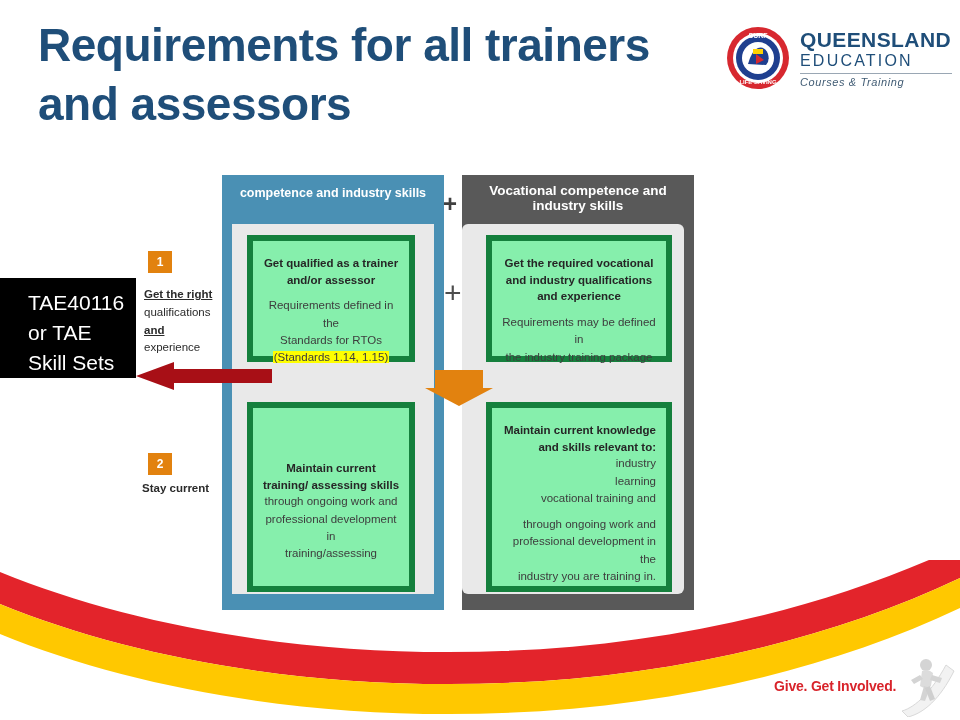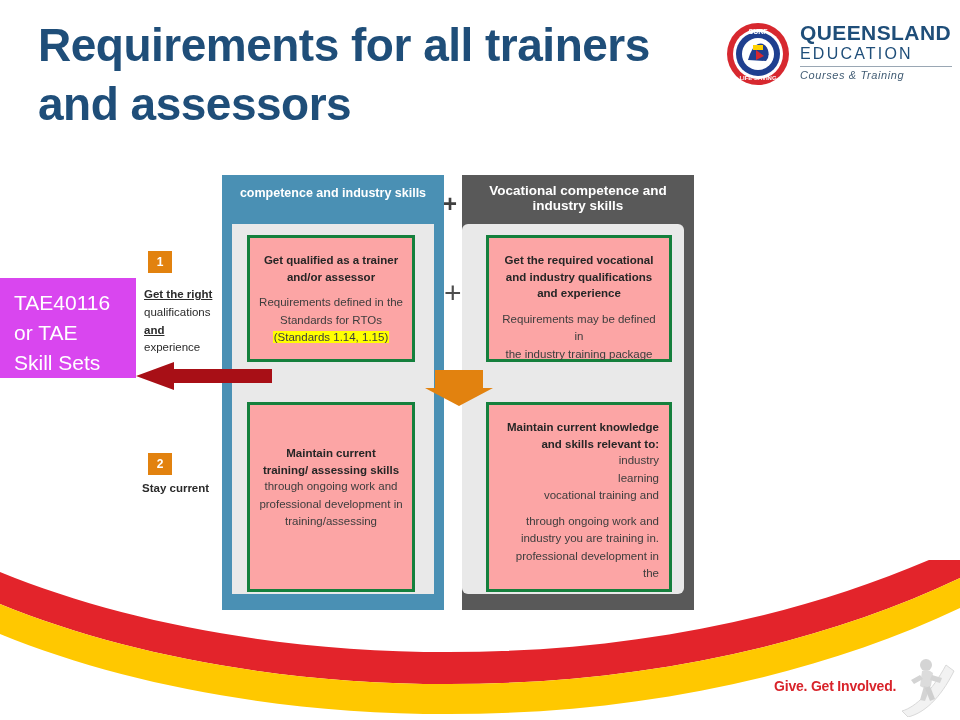--- a/index.html
+++ b/index.html
@@ -29,21 +29,21 @@
   }
 
   
   #logo-block {
     position: absolute;
     left: 726px;
     top: 22px;
     width: 210px;
     height: 72px;
     display: flex;
-    align-items: flex-start;
+    align-items: center;
   }
   #sls-badge {
     width: 64px;
     height: 64px;
     flex: none;
     position: relative;
   }
   #logo-text {
     margin-left: 10px;
     line-height: 1;
@@ -109,42 +109,42 @@
     left: 10px;
     right: 10px;
     top: 49px;
     bottom: 16px;
     background: #e9e9e9;
   }
   #panel-gray .panel-body { left: 0px; right: 10px; border-radius: 6px; }
 
   .cell {
     position: absolute;
-    background: #fca5a5;
-    border: 3px solid #15803d;
+    background: #86efac;
+    border: 6px solid #15803d;
     box-sizing: border-box;
     color: #333333;
   }
   .cell .hd {
     font-weight: bold;
     font-size: 11.5px;
     line-height: 1.45;
     color: #262626;
   }
   .cell .bd {
     font-size: 11.5px;
     line-height: 1.5;
     color: #3d3d3d;
   }
   .cell.center { text-align: center; }
   .cell.left { text-align: right; }
 
   
   #cell-b1 { left: 15px; top: 11px; width: 168px; height: 127px; padding: 14px 8px 0 8px; }
-  #cell-b2 { left: 15px; top: 178px; width: 168px; height: 190px; padding: 40px 8px 0 8px; }
+  #cell-b2 { left: 15px; top: 178px; width: 168px; height: 190px; padding: 52px 8px 0 8px; }
   
   #cell-g1 { left: 24px; top: 11px; width: 186px; height: 127px; padding: 14px 8px 0 8px; }
   #cell-g2 { left: 24px; top: 178px; width: 186px; height: 190px; padding: 14px 10px 0 10px; }
 
   .hl {
     background: #ffff00;
     padding: 0 1px;
   }
   .indent { padding-left: 28px; display: block; }
   .gap { display: block; height: 9px; }
@@ -213,25 +213,25 @@
   #label-1 .b { font-weight: bold; text-decoration: underline; }
   #label-2 { left: 142px; top: 480px; font-weight: bold; }
 
   
   #red-callout {
     position: absolute;
     left: 0px;
     top: 278px;
     width: 136px;
     height: 100px;
-    background: #d946ef;
+    background: #000000;
     color: #ffffff;
     font-size: 21px;
     line-height: 1.42;
-    padding: 10px 0 0 14px;
+    padding: 10px 0 0 28px;
     box-sizing: border-box;
   }
 
   
   #bottom-wave {
     position: absolute;
     left: 0;
     top: 560px;
     width: 960px;
     height: 160px;
@@ -327,22 +327,22 @@
     </div>
 
     <div class="cell left" id="cell-g2">
       <div class="hd">Maintain current knowledge</div>
       <div class="hd">and skills relevant to:</div>
       <div class="bd">industry</div>
       <div class="bd indent">learning</div>
       <div class="bd">vocational training and</div>
       <span class="gap"></span>
       <div class="bd">through ongoing work and</div>
+      <div class="bd">professional development in the</div>
       <div class="bd">industry you are training in.</div>
-      <div class="bd">professional development in the</div>
     </div>
 
   </div>
 </div>
 
 <div id="plus-header">+</div>
 <div id="plus-body">+</div>
 
 <div id="orange-chevron">
   <svg width="68" height="36" viewBox="0 0 68 36">

